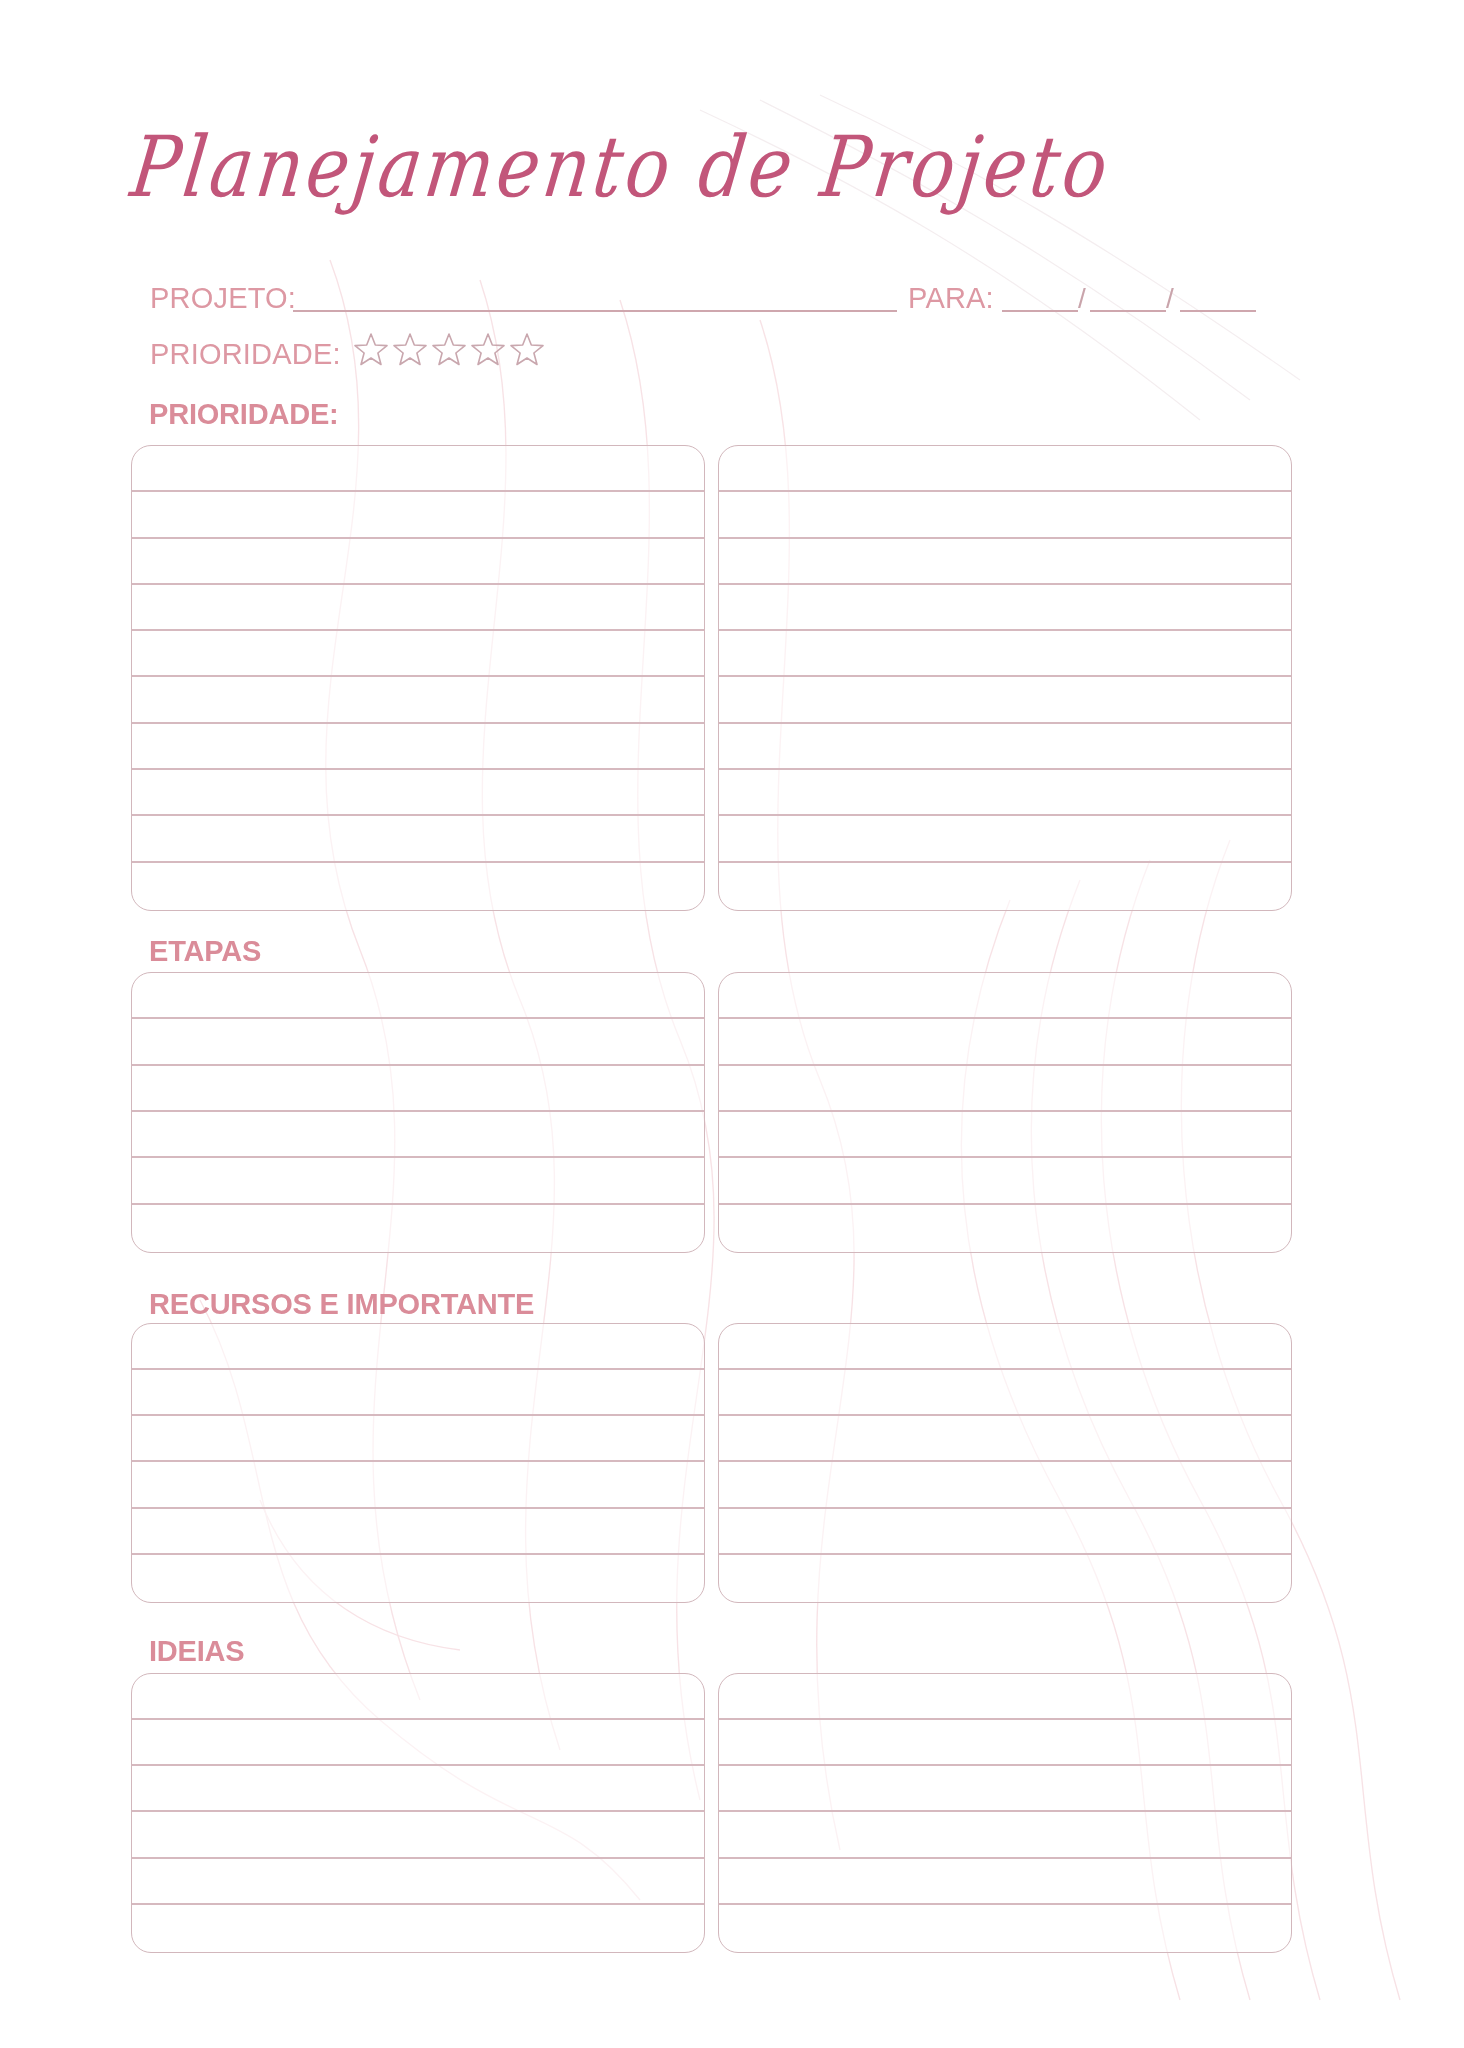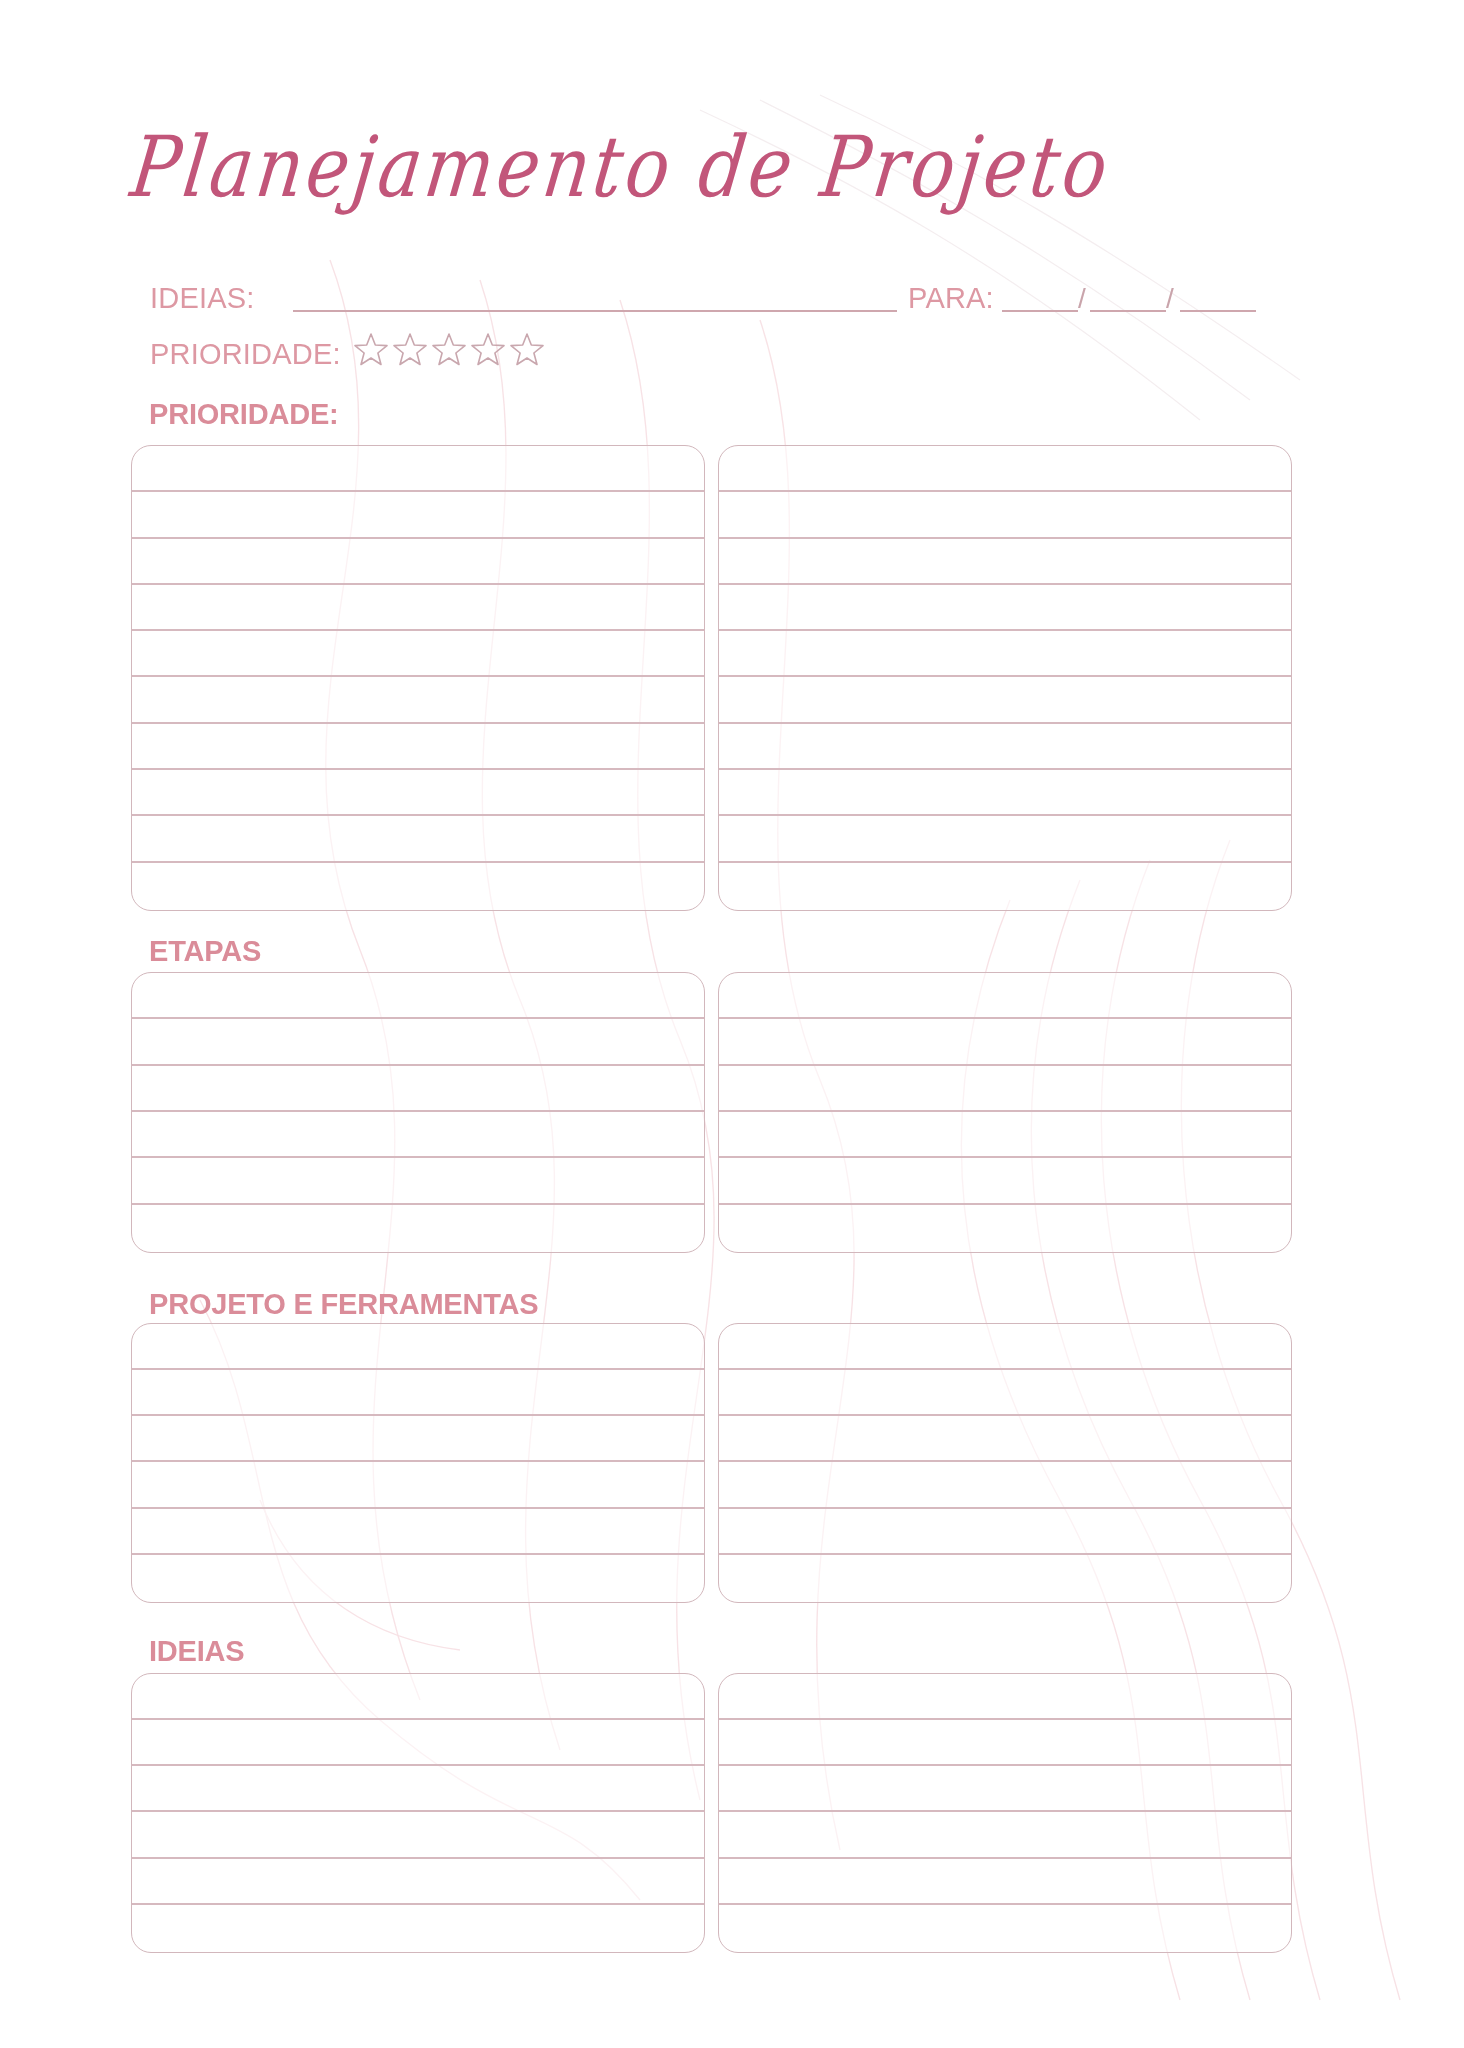--- a/index.html
+++ b/index.html
@@ -45,21 +45,21 @@
   </g>
   <g fill="none" stroke="#F3ECEE" stroke-width="1.2" opacity="0.9">
     <path d="M700 110 C 850 180, 1000 260, 1200 420"></path>
     <path d="M760 100 C 900 170, 1050 250, 1250 400"></path>
     <path d="M820 95 C 960 160, 1100 240, 1300 380"></path>
   </g>
 </svg>
 
 <div class="title">Planejamento de Projeto</div>
 
-<div class="label" style="left:150px; top:284px;">IDEIAS:</div>
+<div class="label" style="left:150px; top:284px;">PROJETO:</div>
 <div class="uline" style="left:293px; top:310px; width:604px;"></div>
 
 <div class="label" style="left:908px; top:284px;">PARA:</div>
 <div class="uline" style="left:1002px; top:310px; width:76px;"></div>
 <div class="slash" style="left:1078px; top:285px;">/</div>
 <div class="uline" style="left:1090px; top:310px; width:76px;"></div>
 <div class="slash" style="left:1166px; top:285px;">/</div>
 <div class="uline" style="left:1180px; top:310px; width:76px;"></div>
 
 <div class="label" style="left:150px; top:340px;">PRIORIDADE:</div>
@@ -118,21 +118,21 @@
   </div>
 <div class="box" style="left:718px; top:972px; width:574px; height:281px;">
     <div class="row" style="height: 46.3333px;"></div>
     <div class="row" style="height: 46.3333px;"></div>
     <div class="row" style="height: 46.3333px;"></div>
     <div class="row" style="height: 46.3333px;"></div>
     <div class="row" style="height: 46.3333px;"></div>
     <div class="row" style="height: 46.3333px;"></div>
   </div>
 
-<div class="label section-label" style="left:149px; top:1290px;">PROJETO E FERRAMENTAS</div>
+<div class="label section-label" style="left:149px; top:1290px;">RECURSOS E IMPORTANTE</div>
 <div class="box" style="left:131px; top:1323px; width:574px; height:280px;">
     <div class="row" style="height: 46.1667px;"></div>
     <div class="row" style="height: 46.1667px;"></div>
     <div class="row" style="height: 46.1667px;"></div>
     <div class="row" style="height: 46.1667px;"></div>
     <div class="row" style="height: 46.1667px;"></div>
     <div class="row" style="height: 46.1667px;"></div>
   </div>
 <div class="box" style="left:718px; top:1323px; width:574px; height:280px;">
     <div class="row" style="height: 46.1667px;"></div>

